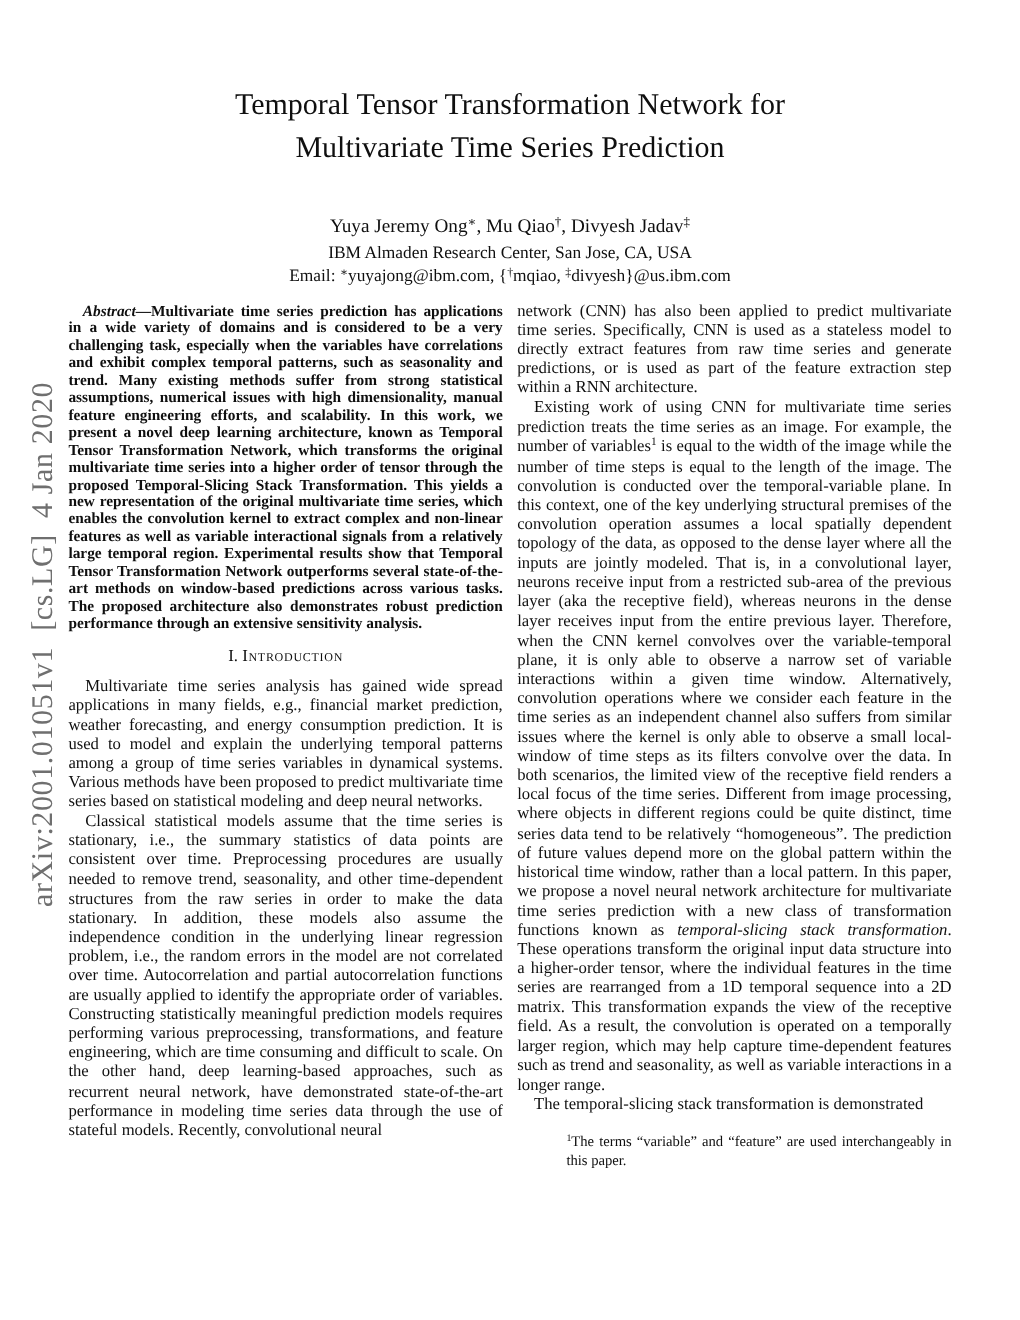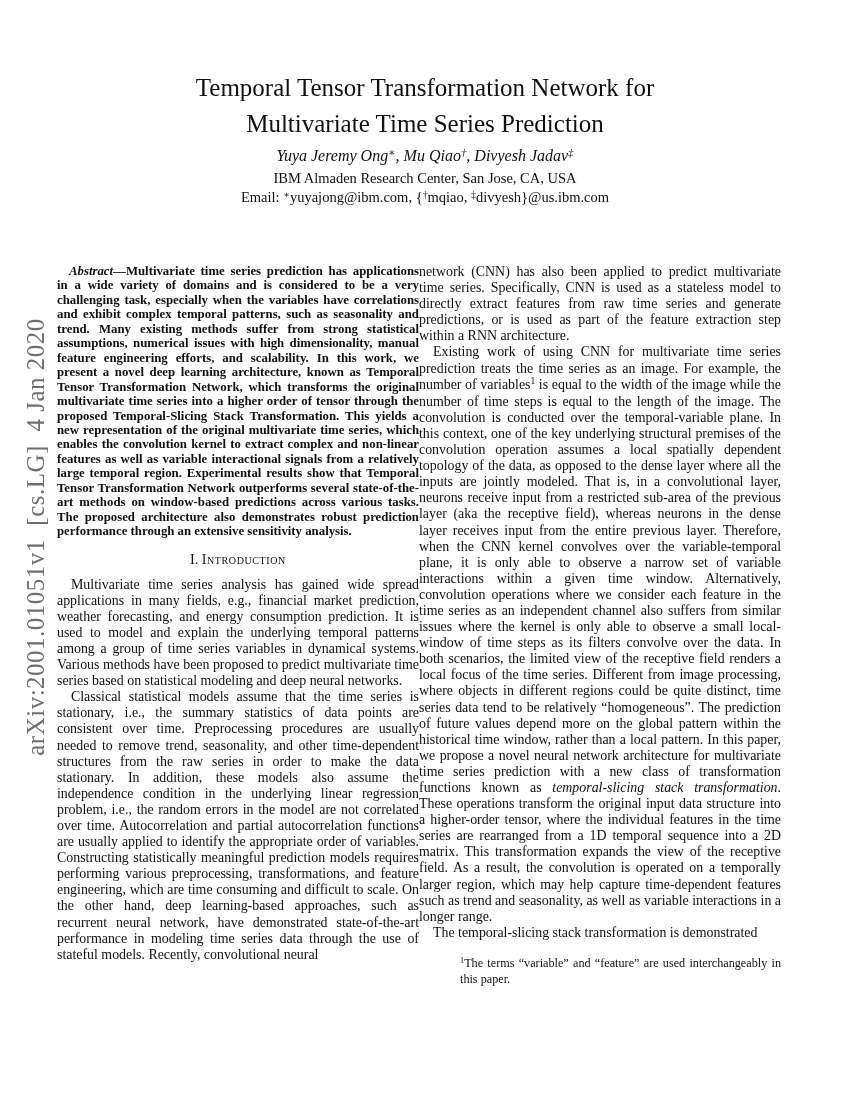--- a/index.html
+++ b/index.html
@@ -9,25 +9,25 @@
     font-family:"Liberation Serif","DejaVu Serif",serif;
     -webkit-font-smoothing:antialiased;
   }
   .arxiv-banner {
     position:absolute; left:36px; top:537px;
     transform:translate(-50%,-50%) rotate(-90deg);
     white-space:pre; color:#6f6f6f; font-size:25px; letter-spacing:0.5px;
   }
   header { padding-top:70px; text-align:center; }
   .title-line { font-size:25px; line-height:36px; }
-  .authors { margin-top:4px; font-size:16px; line-height:19px;font-style:italic; }
+  .authors { margin-top:37px; font-size:16px; line-height:19px; }
   .affiliation { margin-top:2px; font-size:14.5px; line-height:18px; }
   .email { margin-top:1px; font-size:14.5px; line-height:18px; }
 
-  .columns { position:absolute; left:57px; top:264px; width:736px; display:flex; }
+  .columns { position:absolute; left:57px; top:252px; width:736px; display:flex; gap:12px; }
   .col { width:362px; }
 
   p { margin:0; }
   .abstract {
     font-size:12.8px; line-height:14.45px; font-weight:bold;
     text-align:justify; text-indent:12px;
   }
   .index-terms { margin-top:5px; }
   .section-heading {
     margin:13px 0 9px; text-align:center; font-size:14px; font-weight:normal;

